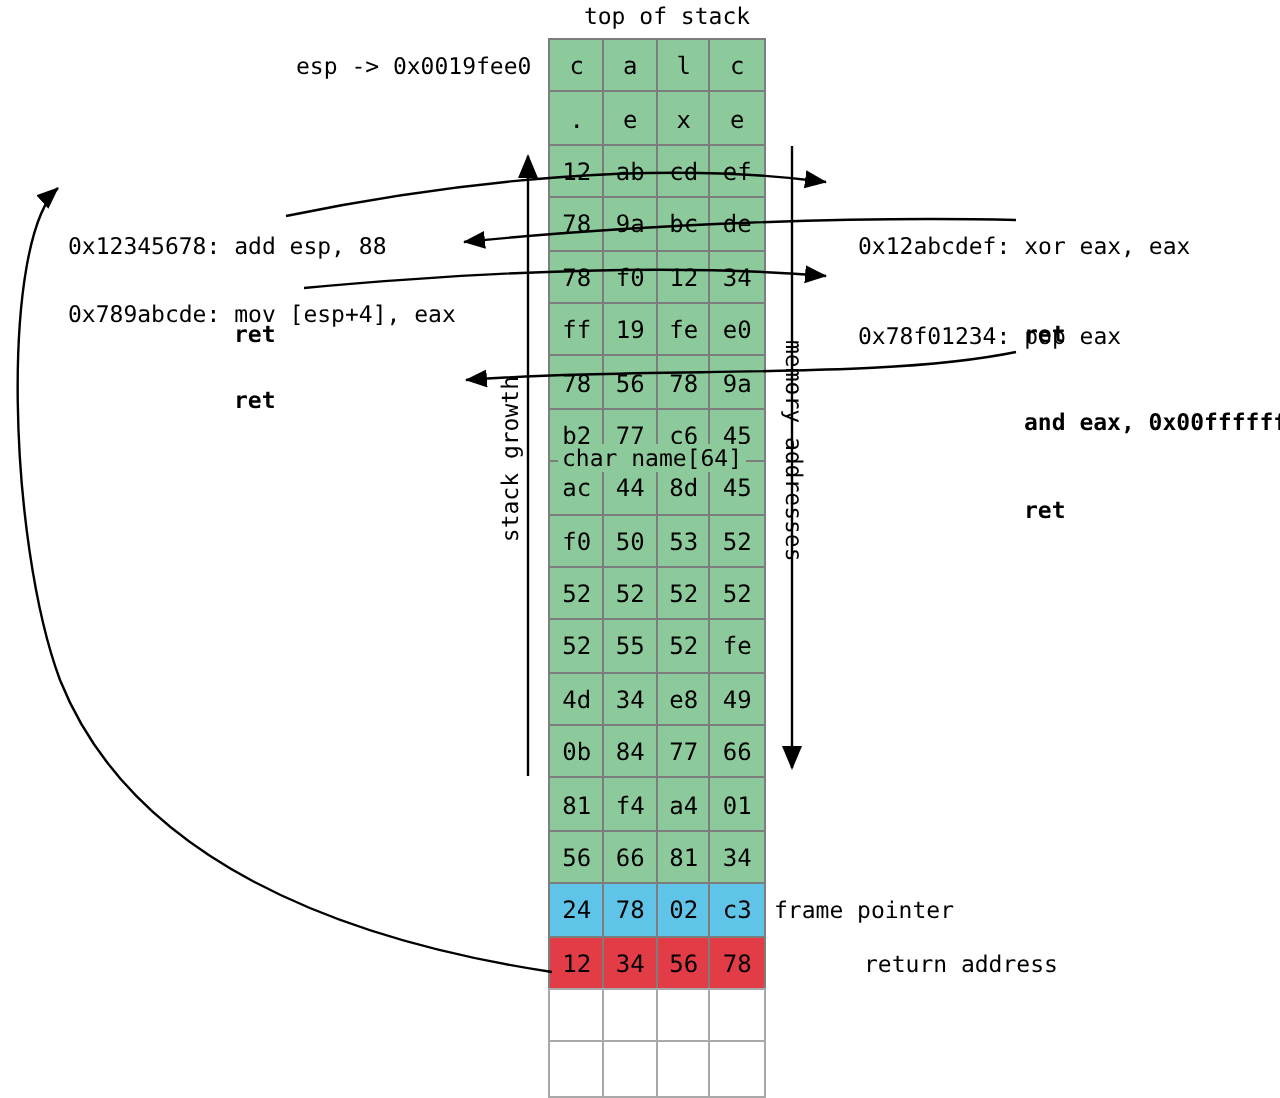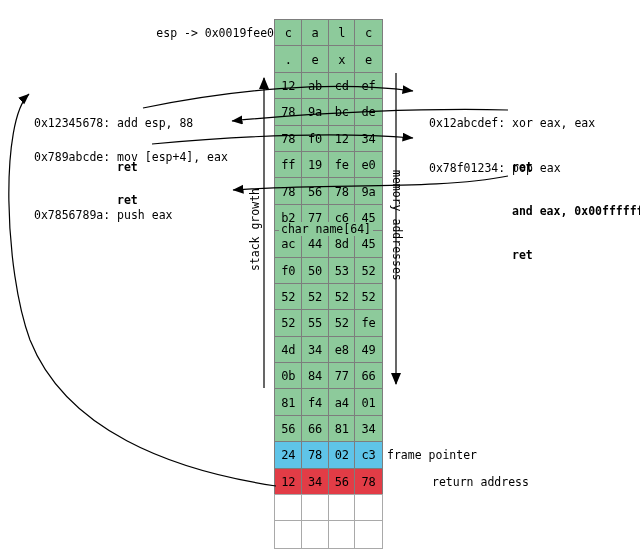--- a/index.html
+++ b/index.html
@@ -22,21 +22,21 @@
   .cell.green { background:var(--green,#8dca9b); }
   .cell.blue  { background:var(--blue,#5fc4e8); }
   .cell.red   { background:var(--red,#e23c46); }
   .cell.white { background:#ffffff; outline-color:#a9a9a9; }
   .vtext {
     position:absolute; font-size:11.5px; writing-mode:vertical-rl; white-space:pre;
   }
   .flip { transform:rotate(180deg); }
   #buffer-label span { background:var(--green,#8dca9b); padding:0 2px; }
   svg.overlay { position:absolute; left:0; top:0; pointer-events:none; }
-  .rightalign { text-align:right; }
+  .rightalign { text-align:left; }
   .centered { text-align:center; }
 </style>
 </head>
 <body>
 
 <div id="canvas">
 
   <div id="stack-grid">
       <div class="cell green">c</div>
       <div class="cell green">a</div>
@@ -113,20 +113,21 @@
       <div class="cell white"></div>
       <div class="cell white"></div>
       <div class="cell white"></div>
       <div class="cell white"></div>
       <div class="cell white"></div>
       <div class="cell white"></div>
       <div class="cell white"></div>
       <div class="cell white"></div>
     </div>
 
+  <div class="label centered" style="left:280px; top:1px; width:107px;">top of stack</div>
 
   <div class="label rightalign" style="left:148px; top:26px; width:126px;">esp -&gt; 0x0019fee0</div>
 
 
   <div class="label" style="left:387px; top:448px;">frame pointer</div>
 
   <div class="label" style="left:387px; top:475px;margin-left:45px;">return address</div>
 
   <div class="label centered" id="buffer-label" style="left:275px; top:222px; width:102px;"><span>char name[64]</span></div>
 
@@ -134,21 +135,20 @@
     <div><span>0x12345678: </span><span>add esp, 88</span></div>
     <div class="ind">ret</div>
   </div>
 
   <div class="label" style="left:34px; top:120.5px;">
     <div><span>0x789abcde: </span><span>mov [esp+4], eax</span></div>
     <div class="ind">ret</div>
   </div>
 
   <div class="label" style="left:34px; top:179px;">
-    <div><span>0x7856789a: </span><span>push eax</span></div>
   </div>
 
   <div class="label" style="left:429px; top:87px;">
     <div><span>0x12abcdef: </span><span>xor eax, eax</span></div>
     <div class="ind">ret</div>
   </div>
 
   <div class="label" style="left:429px; top:131.5px;">
     <div><span>0x78f01234: </span><span>pop eax</span></div>
     <div class="ind">and eax, 0x00ffffff</div>

